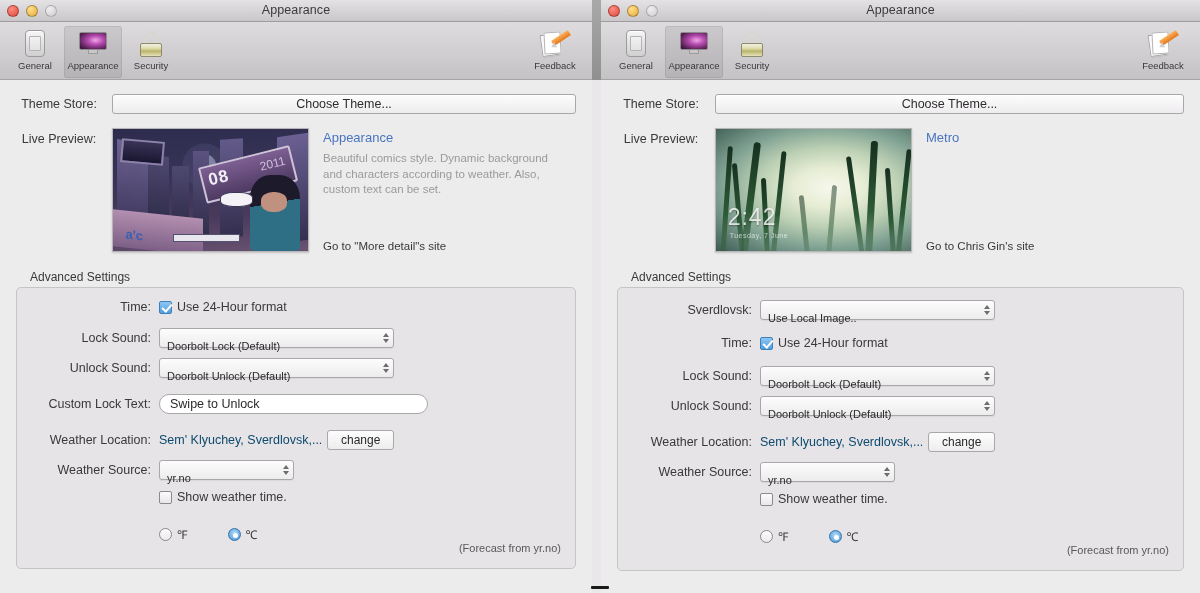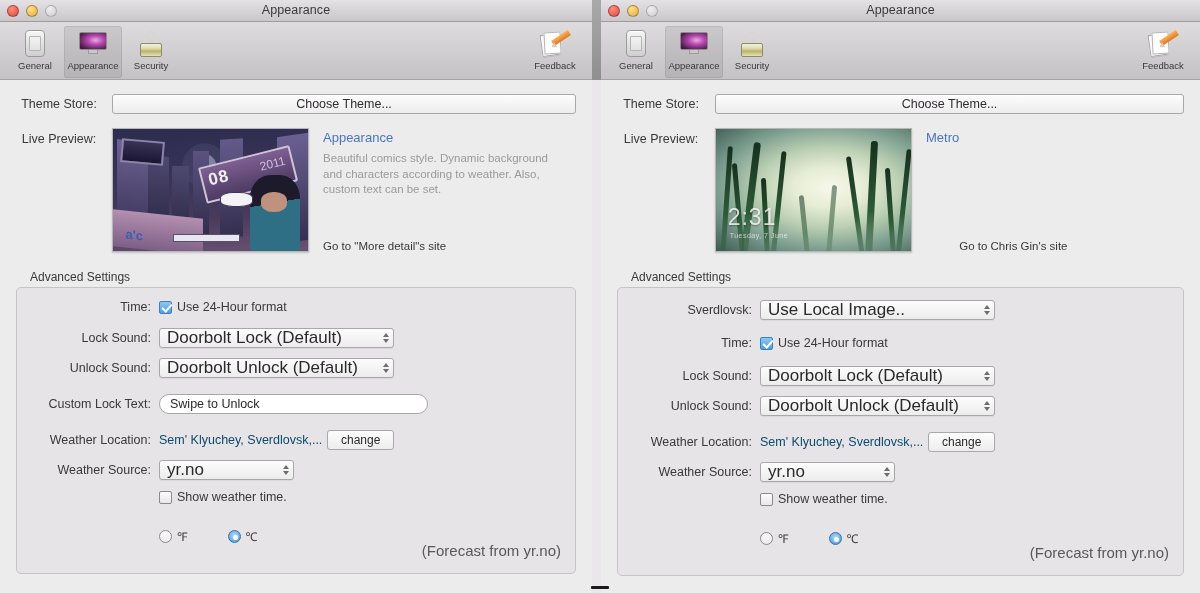--- a/index.html
+++ b/index.html
@@ -188,21 +188,21 @@
     padding:12px 14px 14px 14px; position:relative;
   }
 
   .frow { display:flex; align-items:center; margin-bottom:10px; }
   .frow:last-child { margin-bottom:0; }
   .fl { width:128px; text-align:right; padding-right:8px; font-size:12.5px; color:#3a383a; white-space:nowrap; }
 
   .select {
     position:relative; height:20px; border:1px solid #a9a7a9; border-radius:3px;
     background:linear-gradient(#fdfdfd,#ececec);
-    font-size:17px; color:#2b292b; line-height:18px; padding:0 22px 0 7px;
+    font-size:11px; color:#2b292b; line-height:18px; padding:8px 22px 0 7px;
     box-shadow:0 1px 1px rgba(0,0,0,.06);
   }
   .select .arrows {
     position:absolute; right:4px; top:50%; transform:translateY(-50%);
     display:flex; flex-direction:column; align-items:center; gap:2px;
   }
   .select .arrows i { display:block; width:0;height:0; border-left:3px solid transparent; border-right:3px solid transparent; }
   .select .arrows i.up { border-bottom:4px solid #6e6c6e; }
   .select .arrows i.dn { border-top:4px solid #6e6c6e; }
 
@@ -226,21 +226,21 @@
     border:solid #fff; border-width:0 2px 2px 0; transform:rotate(42deg); }
   .cb-label { font-size:12.5px; color:#3a383a; margin-left:5px; }
 
   .radio { width:13px; height:13px; border-radius:50%; border:1px solid #8b898b;
     background:linear-gradient(#fcfcfc,#eceaec); position:relative; display:inline-block; flex:none; }
   .radio.on { background:radial-gradient(circle at 50% 40%, #b9dcf7, #3f93d8); border-color:#3272ab; }
   .radio.on:after { content:""; position:absolute; left:4px; top:4px; width:5px; height:5px;
     border-radius:50%; background:#fff; }
   .radio-label { font-size:12px; color:#3a383a; margin-left:5px; }
 
-  .forecast { font-size:15px; color:#5a585a; margin-left:auto;margin-top:28px; }
+  .forecast { font-size:11px; color:#5a585a; margin-left:auto;margin-top:28px; }
 
   .resize-mark { position:absolute; left:591px; top:586px; width:18px; height:3px; background:#1a1a1a; border-radius:1px; }
 </style>
 </head>
 <body>
 
 <div class="stage">
 
   <div class="gutter"></div>
   <div class="gutter-chrome"></div>
@@ -465,25 +465,25 @@
             <div class="blade" style="left:10%; height:78%; transform:rotate(-5deg);"></div>
             <div class="blade" style="left:16%; height:95%; transform:rotate(7deg); width:7px;"></div>
             <div class="blade" style="left:24%; height:66%; transform:rotate(-3deg);"></div>
             <div class="blade" style="left:31%; height:88%; transform:rotate(6deg);"></div>
             <div class="blade" style="left:44%; height:52%; transform:rotate(-6deg); opacity:.55;"></div>
             <div class="blade" style="left:58%; height:60%; transform:rotate(5deg); opacity:.5;"></div>
             <div class="blade" style="left:70%; height:84%; transform:rotate(-8deg);"></div>
             <div class="blade" style="left:78%; height:96%; transform:rotate(3deg); width:7px;"></div>
             <div class="blade" style="left:88%; height:74%; transform:rotate(-4deg);"></div>
             <div class="blade" style="left:95%; height:90%; transform:rotate(6deg);"></div>
-            <div class="clock">2:31</div>
+            <div class="clock">2:42</div>
             <div class="sub">Tuesday, 7 June</div>
           </div>
         </div>
-        <div class="meta" style="display:flex;flex-direction:row;height:124px">
+        <div class="meta" style="display:flex;flex-direction:column;height:124px">
           <div class="theme-name">Metro</div>
           <div class="site-link">Go to Chris Gin's site</div>
         </div>
       </div>
 
       <div class="group-title">Advanced Settings</div>
       <div class="group-box">
 
         <div class="frow">
           <div class="fl">Sverdlovsk:</div>

